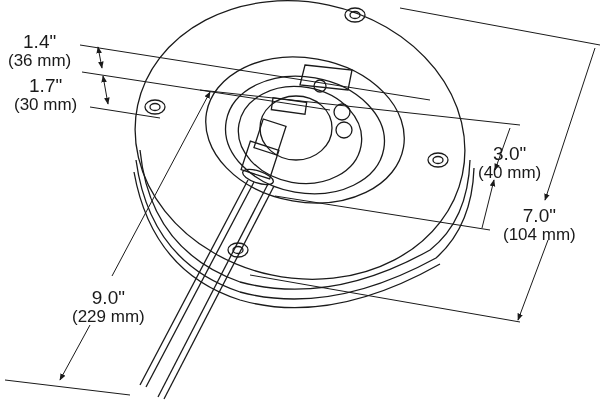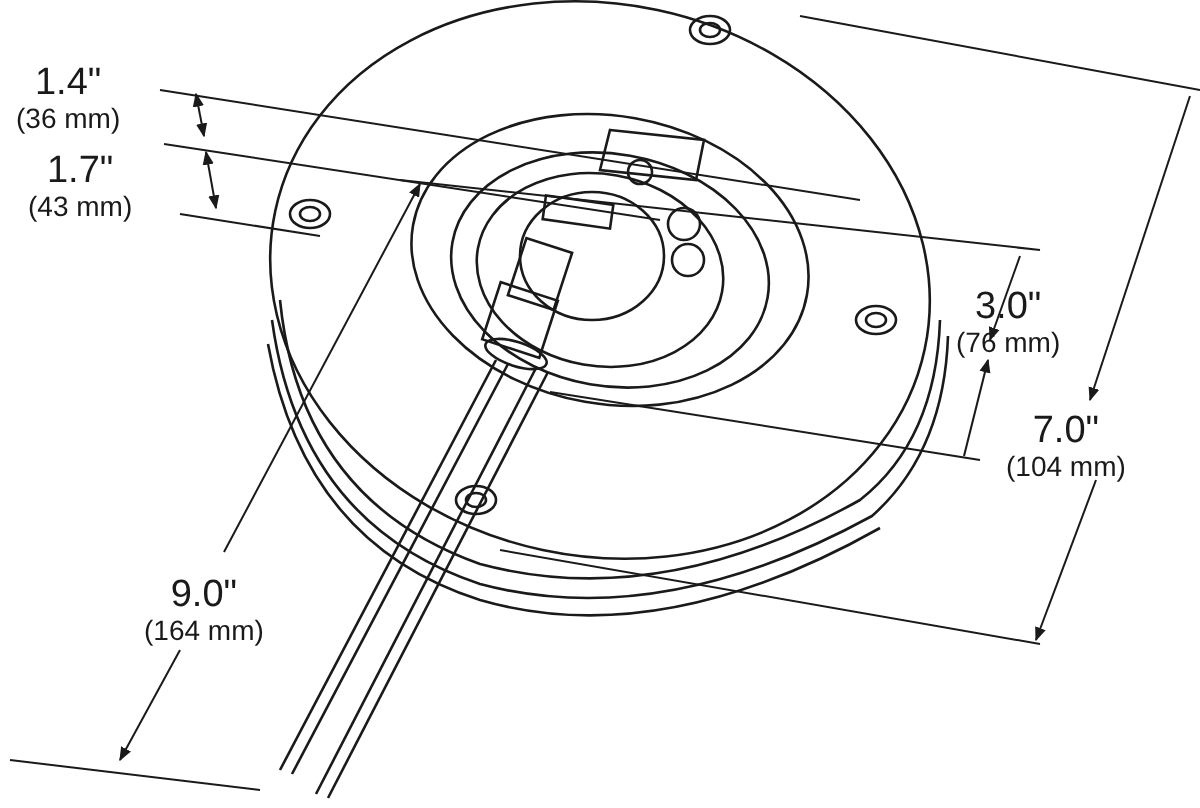--- a/index.html
+++ b/index.html
@@ -1,20 +1,20 @@
 <!DOCTYPE html>
 <html><head>
 <meta charset="utf-8">
 <style>
   html, body { margin: 0; padding: 0; background: #ffffff; }
   body { width: 600px; height: 404px; position: relative; overflow: hidden; font-family: "Liberation Sans", sans-serif; }
   #drawing { position: absolute; left: 0; top: 0; width: 600px; height: 404px; }
   .lbl { position: absolute; color: #1a1a1a; text-align: center; line-height: 1; white-space: nowrap; }
   .lbl .in { display: block; font-size: 19px; }
-  .lbl .mm { display: block; font-size: 14px; margin-top: 1px; }
+  .lbl .mm { display: block; font-size: 17px; margin-top: 1px; }
 </style>
 </head>
 <body>
 
 <svg id="drawing" viewBox="0 0 600 404" xmlns="http://www.w3.org/2000/svg">
   <defs>
     <marker id="arr" viewBox="0 0 10 10" refX="9" refY="5" markerWidth="7" markerHeight="7" orient="auto-start-reverse">
       <path d="M0,1 L10,5 L0,9 z" fill="#1a1a1a"></path>
     </marker>
   </defs>
@@ -83,26 +83,26 @@
     <line x1="5" y1="380" x2="130" y2="395"></line>
   </g>
 </svg>
 
 <div class="lbl" style="left:8px;top:32px;">
   <span class="in">1.4"</span>
   <span class="mm">(36 mm)</span>
 </div>
 <div class="lbl" style="left:14px;top:76px;">
   <span class="in">1.7"</span>
-  <span class="mm">(43 mm)</span>
+  <span class="mm">(30 mm)</span>
 </div>
 <div class="lbl" style="left:478px;top:144px;">
   <span class="in">3.0"</span>
-  <span class="mm">(76 mm)</span>
+  <span class="mm">(40 mm)</span>
 </div>
 <div class="lbl" style="left:503px;top:206px;">
   <span class="in">7.0"</span>
   <span class="mm">(104 mm)</span>
 </div>
 <div class="lbl" style="left:72px;top:288px;">
   <span class="in">9.0"</span>
-  <span class="mm">(164 mm)</span>
+  <span class="mm">(229 mm)</span>
 </div>
 
 </body></html>

